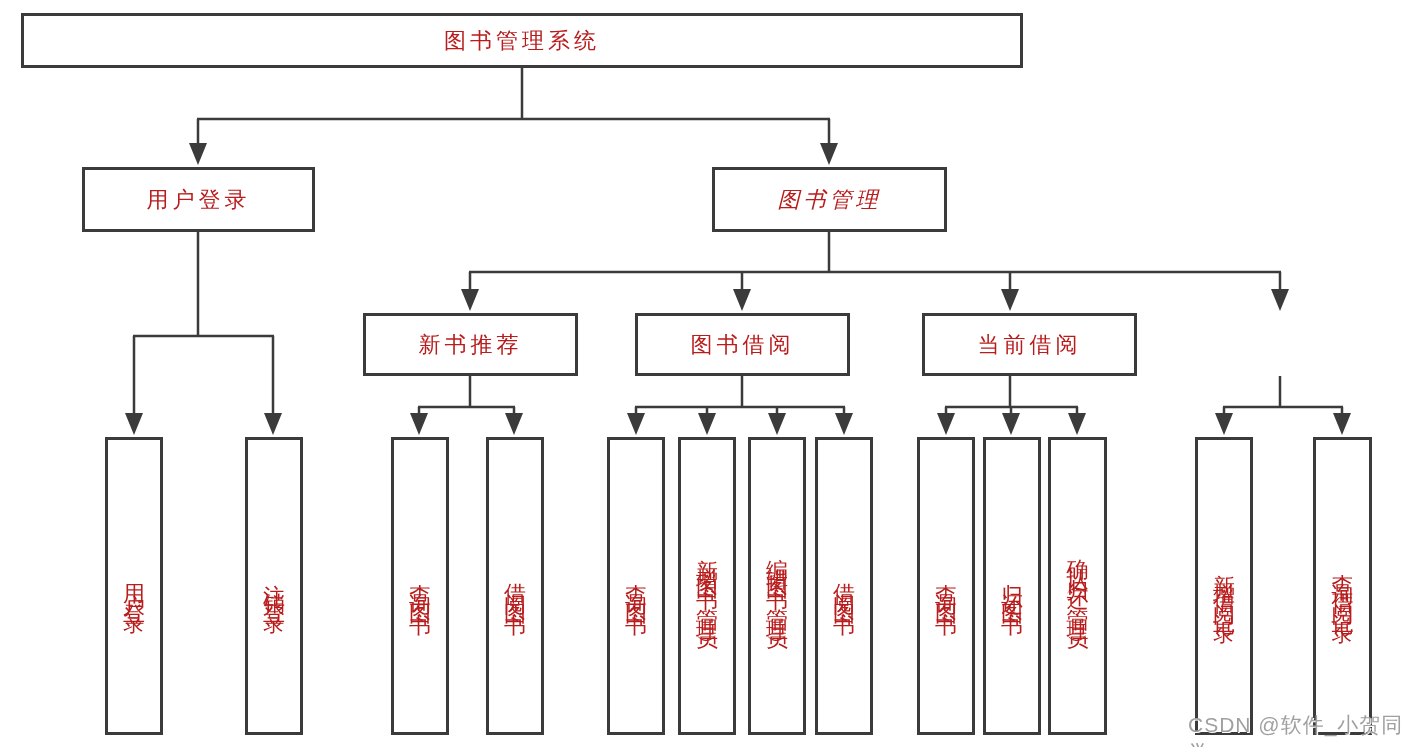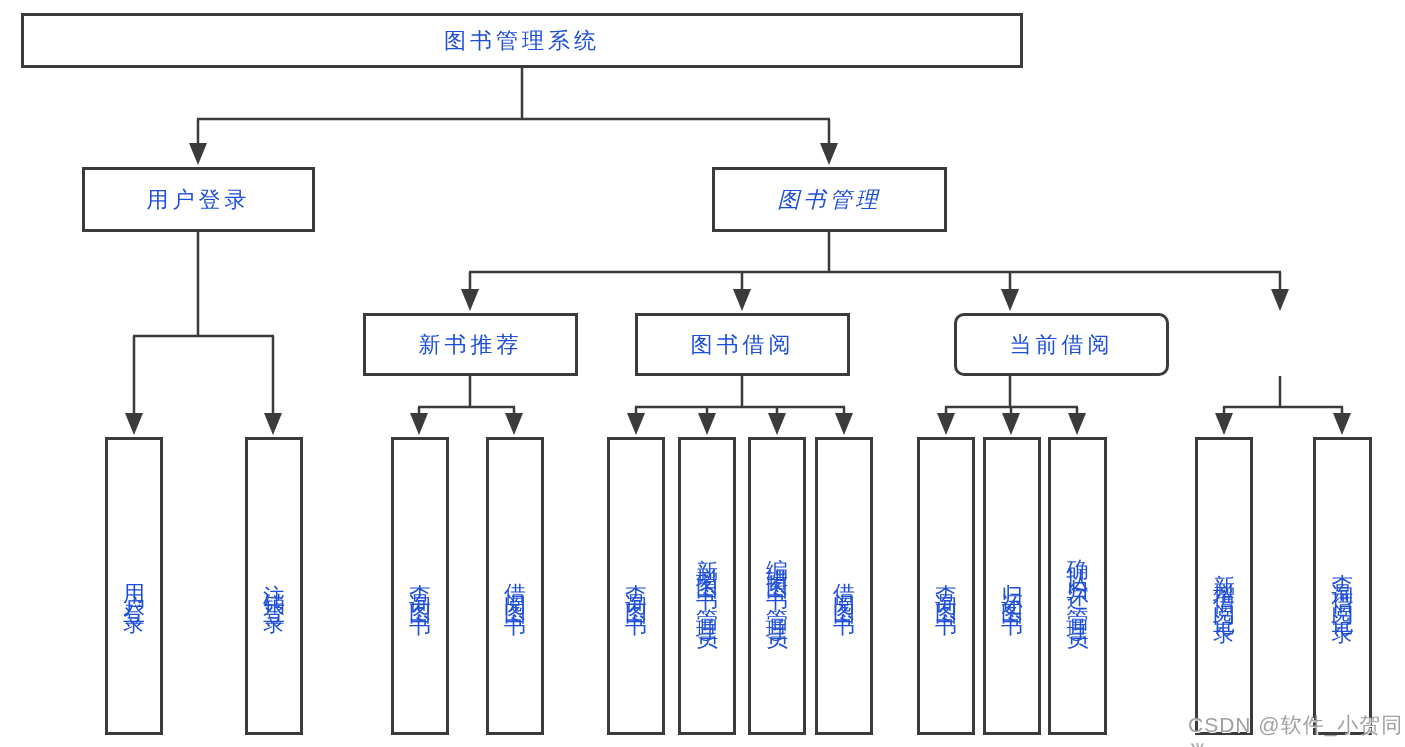--- a/index.html
+++ b/index.html
@@ -12,21 +12,21 @@
   }
   #wires{position:absolute;left:0;top:0;z-index:1;}
   .box{
     position:absolute;
     box-sizing:border-box;
     border:3px solid #3b3b3b;
     background:#ffffff;
     display:flex;
     align-items:center;
     justify-content:center;
-    color:#1d4ed8;
+    color:#b91c1c;
     font-size:22px;
     letter-spacing:4px;
     z-index:2;
     text-align:center;
     white-space:nowrap;
   }
   .box.v span{
     writing-mode:vertical-rl;
     text-orientation:mixed;
     letter-spacing:10px;
@@ -97,21 +97,21 @@
   <div class="box" style="left:712px;top:167px;width:235px;height:65px;font-style:italic;">
     <span>图书管理</span>
   </div>
 
   <div class="box" style="left:635px;top:313px;width:215px;height:63px;">
     <span>图书借阅</span>
   </div>
   <div class="box" style="left:363px;top:313px;width:215px;height:63px;">
     <span>新书推荐</span>
   </div>
-  <div class="box" style="left:954px;top:313px;width:215px;height:63px;border-radius:10px;">
+  <div class="box" style="left:922px;top:313px;width:215px;height:63px;">
     <span>当前借阅</span>
   </div>
 
   <div class="box v" style="left:105px;top:437px;width:58px;height:298px;">
     <span>用户登录</span>
   </div>
   <div class="box v" style="left:245px;top:437px;width:58px;height:298px;">
     <span>注销登录</span>
   </div>
 

